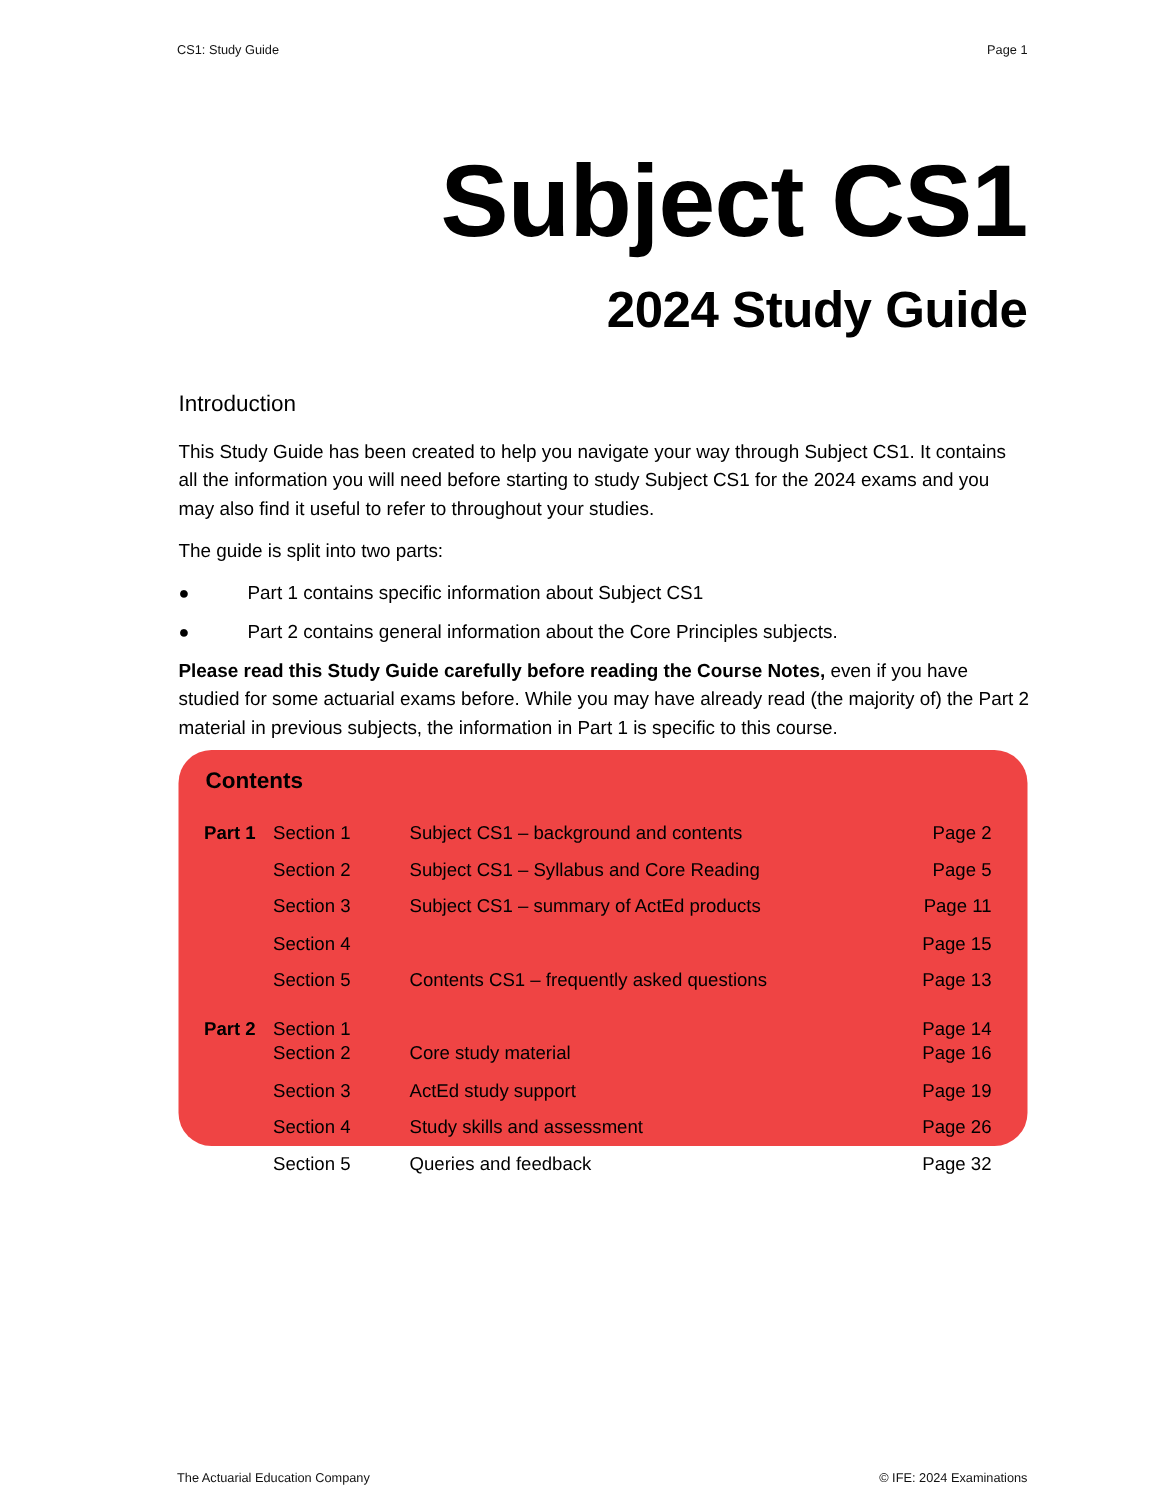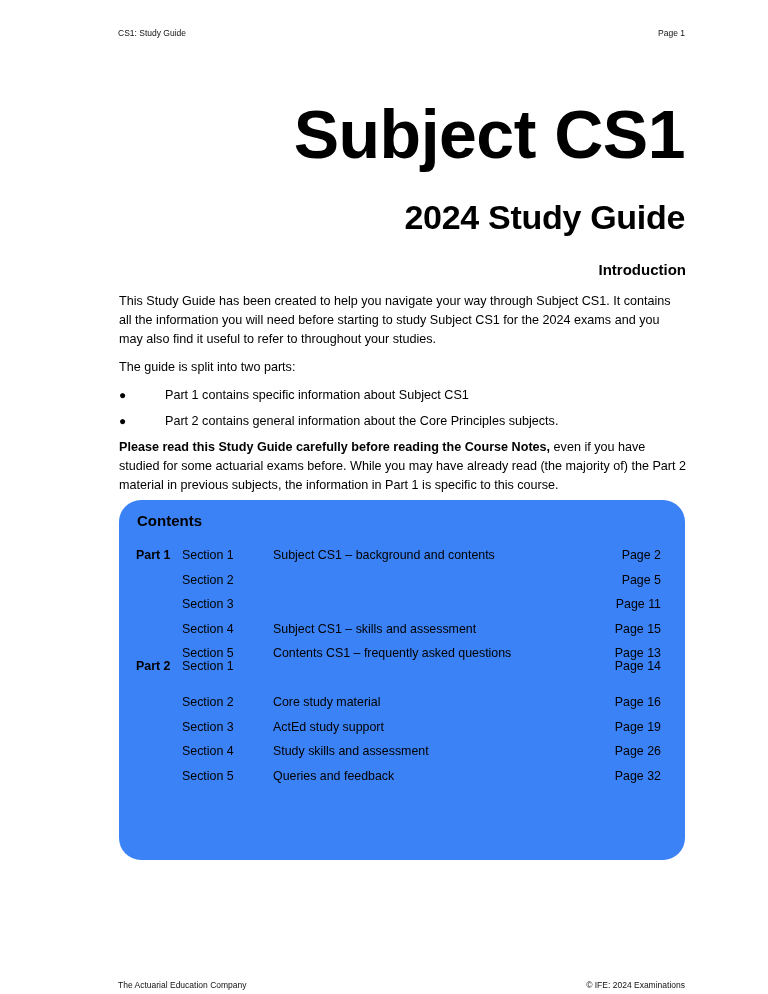--- a/index.html
+++ b/index.html
@@ -13,35 +13,35 @@
       font-size: 8.5px; color: #111;
     }
     .hdr { top: 28px; }
     .ftr { top: 980px; gap: 16px; }
     .title-main {
       position: absolute; right: 83px; top: 100px;
       font-size: 68px; font-weight: bold; letter-spacing: -0.5px;
       line-height: 1; margin: 0;
     }
     .title-sub {
-      position: absolute; right: 83px; top: 200px;
+      position: absolute; right: 83px; top: 190px;
       font-size: 34px; font-weight: bold; letter-spacing: -0.3px;
       line-height: 1; margin: 0;
     }
     .content {
       position: absolute; left: 119px; width: 567px; top: 260px;
       font-size: 12.6px; line-height: 19px;
     }
-    .h2 { font-size: 15px; font-weight: bold; margin: 0 0 12px 0; line-height: 20px; text-align: right; }
+    .h2 { font-size: 15px; font-weight: normal; margin: 0 0 12px 0; line-height: 20px; }
     p { margin: 0 0 9px 0; }
     .bullet { display: flex; margin: 0 0 7px 0; }
     .bullet .dot { width: 46px; flex: none; font-size: 12px; }
     .toc-box {
-      position: absolute; left: 119px; top: 500px; width: 566px; height: 360px;
-      background: #3b82f6; border-radius: 22px;
+      position: absolute; left: 119px; top: 500px; width: 566px; height: 264px;
+      background: #ef4444; border-radius: 22px;
     }
     .toc-title {
       position: absolute; left: 18px; top: 12px;
       font-size: 15px; font-weight: bold; margin: 0;
     }
     .toc-row {
       position: absolute; left: 0; width: 100%; height: 20px;
       font-size: 12.4px; line-height: 20px; padding-left: 12px;
     }
     .toc-part { position: absolute; left: 17px; font-weight: bold; }
@@ -80,40 +80,41 @@
 
   <div class="toc-row" style="top:45px">
     <span class="toc-part">Part 1</span>
     <span class="toc-sec">Section 1</span>
     <span class="toc-desc">Subject CS1 – background and contents</span>
     <span class="toc-page">Page 2</span>
   </div>
   <div class="toc-row" style="top:70px">
     <span class="toc-part"></span>
     <span class="toc-sec">Section 2</span>
+    <span class="toc-desc">Subject CS1 – Syllabus and Core Reading</span>
     <span class="toc-page">Page 5</span>
   </div>
   <div class="toc-row" style="top:94px">
     <span class="toc-part"></span>
     <span class="toc-sec">Section 3</span>
+    <span class="toc-desc">Subject CS1 – summary of ActEd products</span>
     <span class="toc-page">Page 11</span>
   </div>
   <div class="toc-row" style="top:119px">
     <span class="toc-part"></span>
     <span class="toc-sec">Section 4</span>
-    <span class="toc-desc">Subject CS1 – skills and assessment</span>
     <span class="toc-page">Page 15</span>
   </div>
   <div class="toc-row" style="top:143px">
     <span class="toc-part"></span>
     <span class="toc-sec">Section 5</span>
     <span class="toc-desc">Contents CS1 – frequently asked questions</span>
     <span class="toc-page">Page 13</span>
   </div>
-  <div class="toc-row" style="top:156px">
+  <div class="toc-row" style="top:176px">
     <span class="toc-part">Part 2</span>
     <span class="toc-sec">Section 1</span>
     <span class="toc-page">Page 14</span>
   </div>
   <div class="toc-row" style="top:192px">
     <span class="toc-part"></span>
     <span class="toc-sec">Section 2</span>
     <span class="toc-desc">Core study material</span>
     <span class="toc-page">Page 16</span>
   </div>

